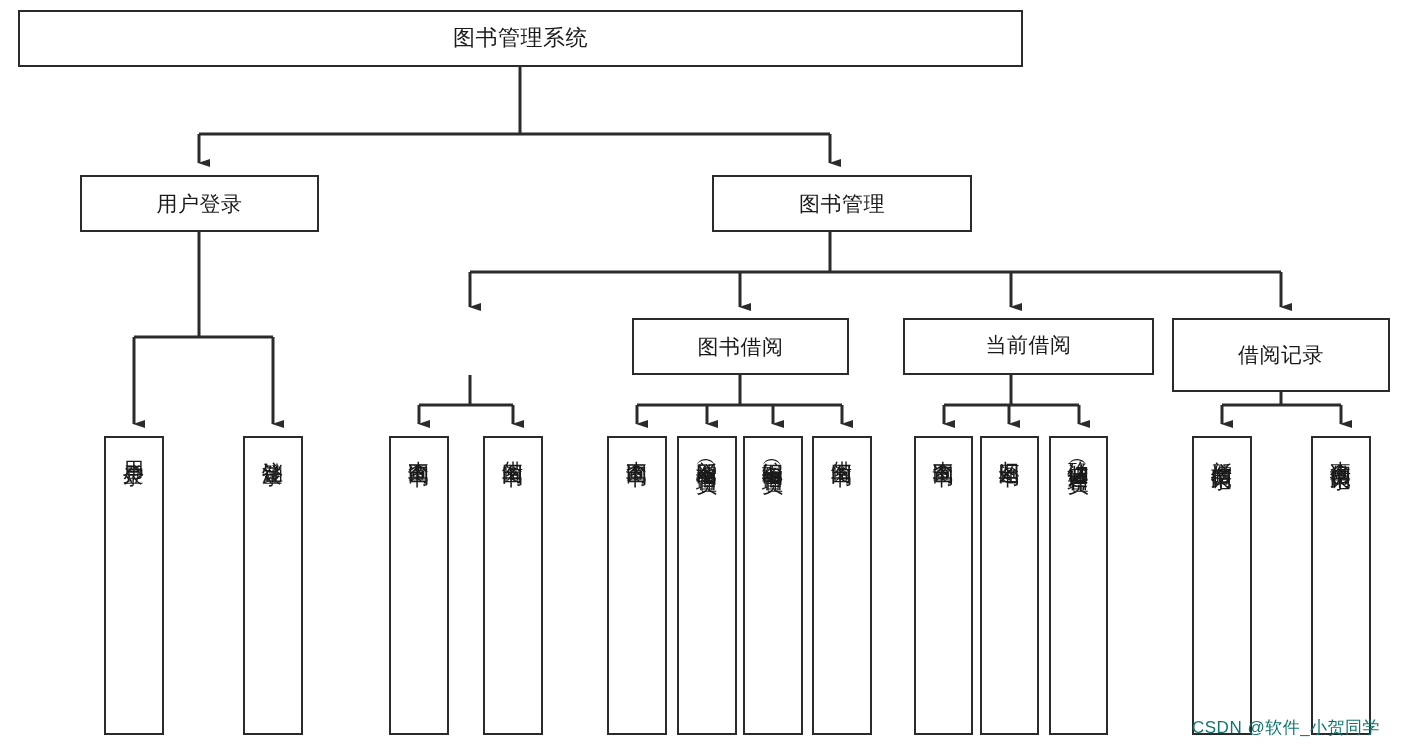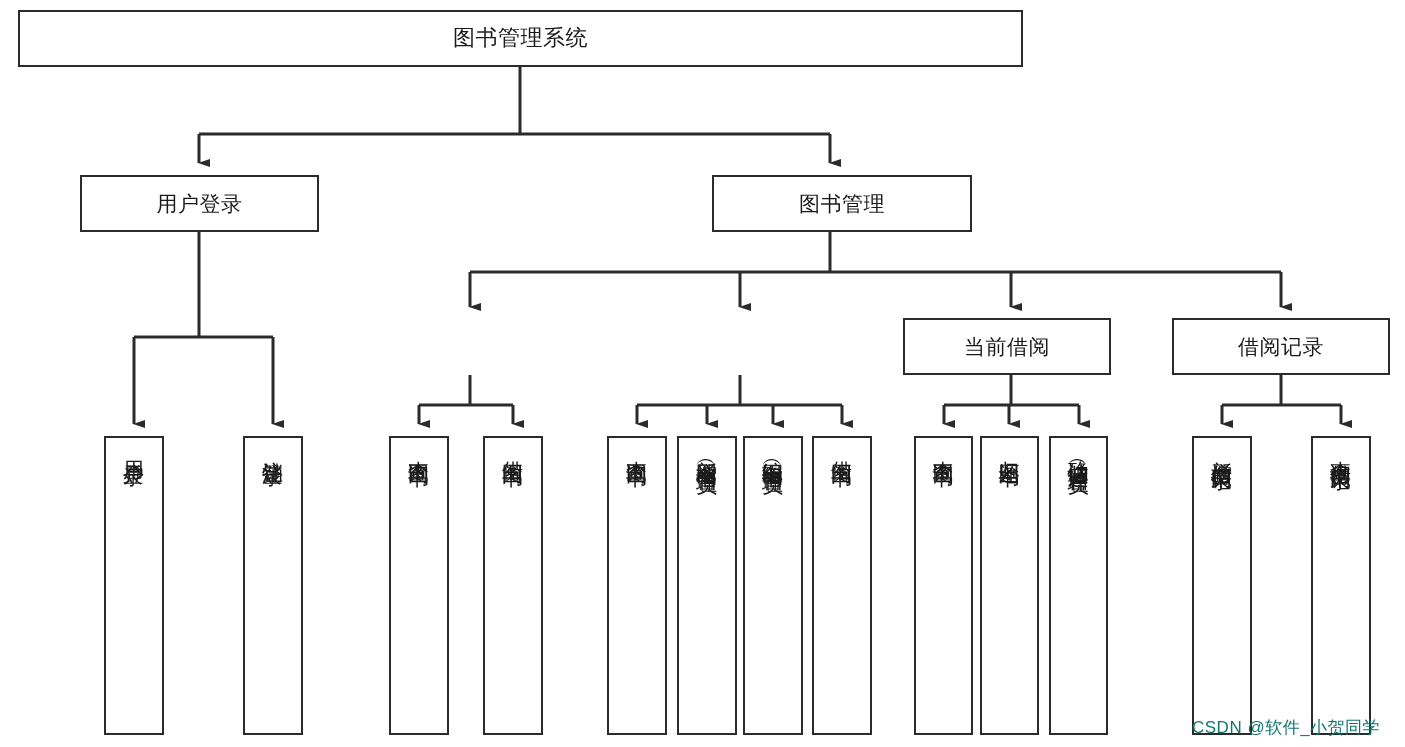--- a/index.html
+++ b/index.html
@@ -129,24 +129,27 @@
     <span class="label">图书管理系统</span>
   </div>
 
   <div class="node horizontal" style="left:80px; top:175px; width:239px; height:57px;">
     <span class="label">用户登录</span>
   </div>
   <div class="node horizontal" style="left:712px; top:175px; width:260px; height:57px;">
     <span class="label">图书管理</span>
   </div>
 
-  <div class="node horizontal" style="left:903px; top:318px; width:208px; height:57px;">
+  <div class="node horizontal" style="left:632px; top:318px; width:217px; height:57px;">
+    <span class="label">图书借阅</span>
+  </div>
+  <div class="node horizontal" style="left:903px; top:318px; width:251px; height:57px;font-family:Liberation Mono, monospace;">
     <span class="label">当前借阅</span>
   </div>
-  <div class="node horizontal" style="left:1172px; top:318px; width:218px; height:57px;">
+  <div class="node horizontal" style="left:1172px; top:318px; width:218px; height:74px;">
     <span class="label">借阅记录</span>
   </div>
 
   <div class="node vertical" style="left:104px; top:436px; width:60px; height:299px;">
     <span class="label">用户登录</span>
   </div>
   <div class="node vertical" style="left:243px; top:436px; width:60px; height:299px;">
     <span class="label">注销登录</span>
   </div>
 

